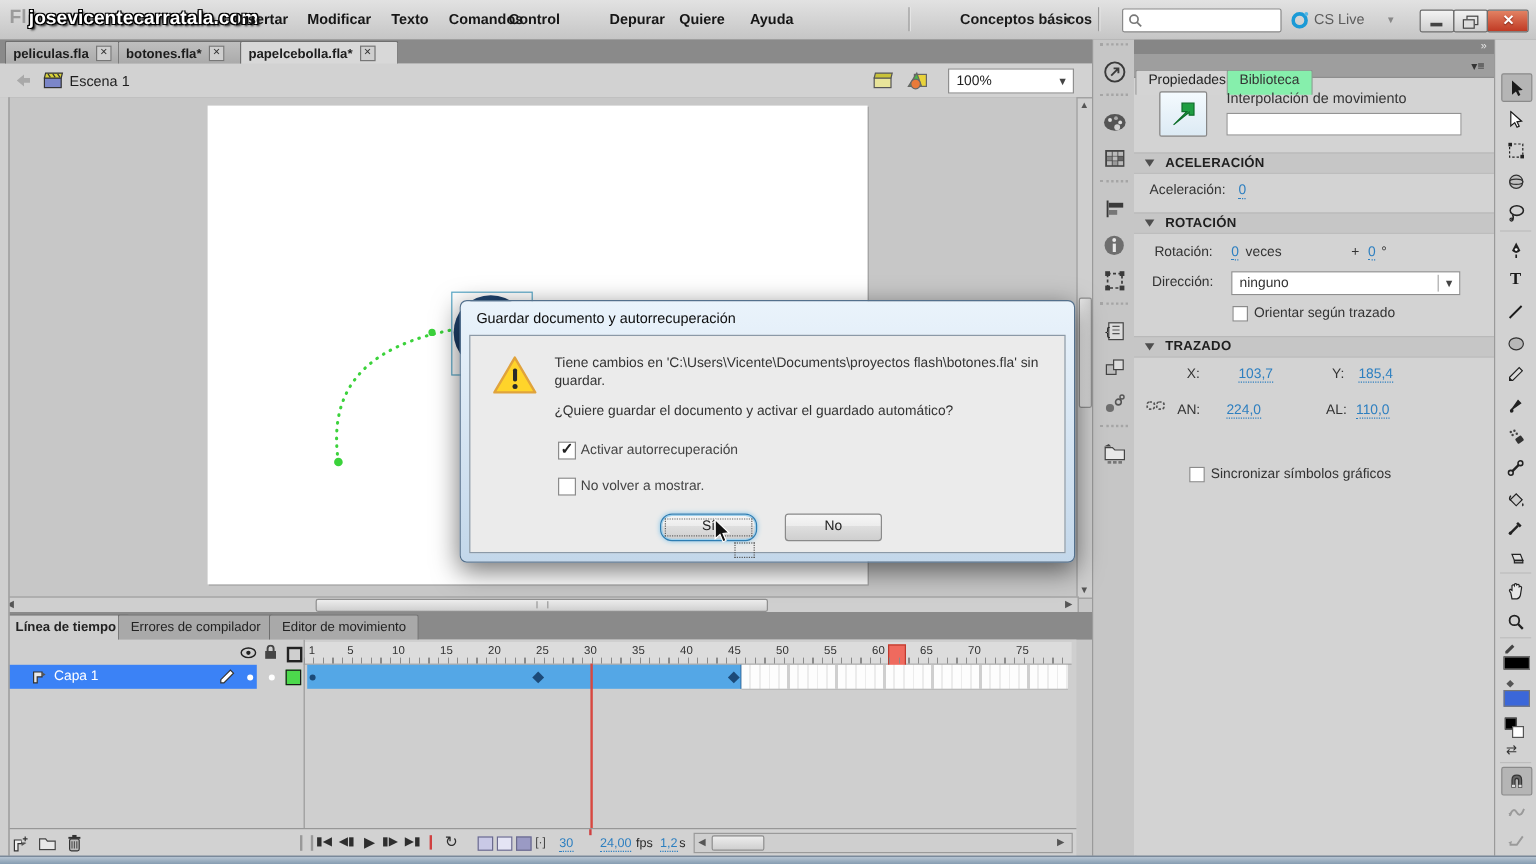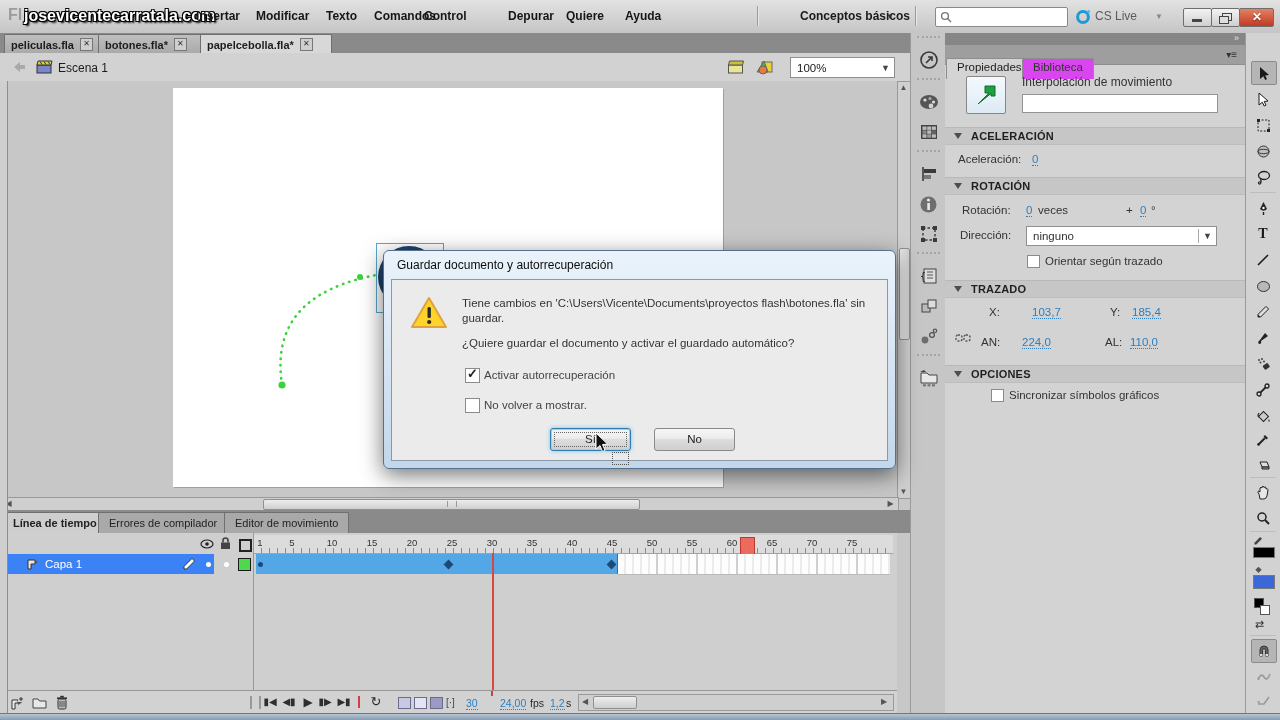--- a/index.html
+++ b/index.html
@@ -40,31 +40,31 @@
   .sb-arr{font-size:8px;color:#555;text-align:center;line-height:12px;}
   
   #dialog{left:383px;top:250px;width:511px;height:217px;border:1px solid #54708c;border-radius:6px;
     background:linear-gradient(#eaf3fb,#c3d7ea);box-shadow:0 6px 22px rgba(0,0,0,.55);z-index:10;}
   #dlg-body{position:absolute;left:7px;top:28px;width:495px;height:180px;background:#ebebeb;border:1px solid #8b99a7;}
   .cb{position:absolute;width:13px;height:13px;background:#fff;border:1px solid #8b8b8b;}
   .cb.on::after{content:"✓";position:absolute;left:1px;top:-3px;font-size:13px;font-weight:bold;color:#222;}
   .btn{position:absolute;width:79px;height:21px;border:1px solid #8a8a8a;border-radius:3px;
     background:linear-gradient(#f6f6f6 0%,#ececec 45%,#dedede 46%,#cfcfcf 100%);
     font-size:11.5px;color:#222;text-align:center;line-height:21px;}
-  .btn.default{border-color:#2d7db3;box-shadow:0 0 0 1px #9fd0ec inset,0 0 4px #7fc2e8;}
+  .btn.default{border-color:#2d7db3;box-shadow:0 0 0 1px #9fd0ec inset,0 0 4px #7fc2e8;border-radius:10px;}
   .focusrect{position:absolute;left:3px;top:3px;right:3px;bottom:3px;border:1px dotted #666;}
   
   #dockstrip{left:910px;top:33px;width:35px;height:680px;background:#c6c6c6;border-right:1px solid #9a9a9a;border-left:1px solid #9a9a9a;}
   .grip{height:4px;margin:3px 6px;border-top:2px dotted #a5a5a5;}
   .dock-ico{width:35px;height:30px;display:flex;align-items:center;justify-content:center;}
   #props{left:945px;top:33px;width:300px;height:680px;background:#d3d3d3;}
   #props-header{position:absolute;left:0;top:0;width:300px;height:13px;background:#868686;}
   .ptab{top:13px;height:18px;font-size:11.5px;color:#222;padding:2px 10px 0 10px;}
   .ptab.active{background:#d4d4d4;border:1px solid #8e8e8e;border-bottom:none;border-radius:2px 2px 0 0;}
-  .ptab.inactive{background:#d946ef;border:1px solid #8e8e8e;border-bottom:none;border-radius:2px 2px 0 0;color:#333;}
+  .ptab.inactive{background:#86efac;border:1px solid #8e8e8e;border-bottom:none;border-radius:2px 2px 0 0;color:#333;}
   #props-tabstrip{position:absolute;left:0;top:12px;width:300px;height:19px;background:#9e9e9e;border-bottom:1px solid #8e8e8e;}
   .sect{position:absolute;left:0;width:300px;height:16px;background:#c6c6c6;border-top:1px solid #b9b9b9;border-bottom:1px solid #bdbdbd;}
   .sect .tri{position:absolute;left:9px;top:5px;width:0;height:0;border-left:4px solid transparent;border-right:4px solid transparent;border-top:6px solid #4e4e4e;}
   .sect .hdr{position:absolute;left:26px;top:2px;font-size:11px;font-weight:bold;color:#1f1f1f;letter-spacing:.2px;}
   .plabel{position:absolute;font-size:11.5px;color:#333;white-space:nowrap;}
   .hot{color:#2d7fc0;border-bottom:1px dotted #2d7fc0;cursor:ew-resize;}
   
   #tools{left:1245px;top:33px;width:35px;height:680px;background:#d2d2d2;border-left:1px solid #9a9a9a;}
   .tool{position:absolute;left:5px;width:24px;height:22px;display:flex;align-items:center;justify-content:center;border-radius:2px;}
   .tool.active{background:#b5b5b5;border:1px solid #8a8a8a;}
@@ -383,24 +383,20 @@
     <span class="plabel hot" style="left:187px;top:273px">185,4</span>
     <svg class="abs" style="left:10px;top:298px" width="16" height="14" viewBox="0 0 16 14">
       <rect x="1" y="4" width="6" height="6" rx="2" fill="none" stroke="#555" stroke-width="1.4" stroke-dasharray="2 1.4"></rect>
       <rect x="9" y="4" width="6" height="6" rx="2" fill="none" stroke="#555" stroke-width="1.4" stroke-dasharray="2 1.4"></rect>
     </svg>
     <span class="plabel" style="left:36px;top:303px">AN:</span>
     <span class="plabel hot" style="left:77px;top:303px">224,0</span>
     <span class="plabel" style="left:160px;top:303px">AL:</span>
     <span class="plabel hot" style="left:185px;top:303px">110,0</span>
 
-    <div class="sect" style="top:332px">
-      <div class="tri"></div>
-      <span class="hdr">OPCIONES</span>
-    </div>
     <div class="cb" style="left:46px;top:356px;width:11px;height:11px"></div>
     <span class="plabel" style="left:64px;top:356px">Sincronizar símbolos gráficos</span>
   </div>
 
   <div id="tools" class="abs">
     <div class="tool active" style="top:28px">
       <svg width="14" height="15" viewBox="0 0 14 15">
           <path d="M3 1 L3 13 L6.3 10.2 L8.2 14 L10 13.1 L8.2 9.5 L12 9 Z" fill="#1a1a1a"></path>
         </svg>
     </div>

